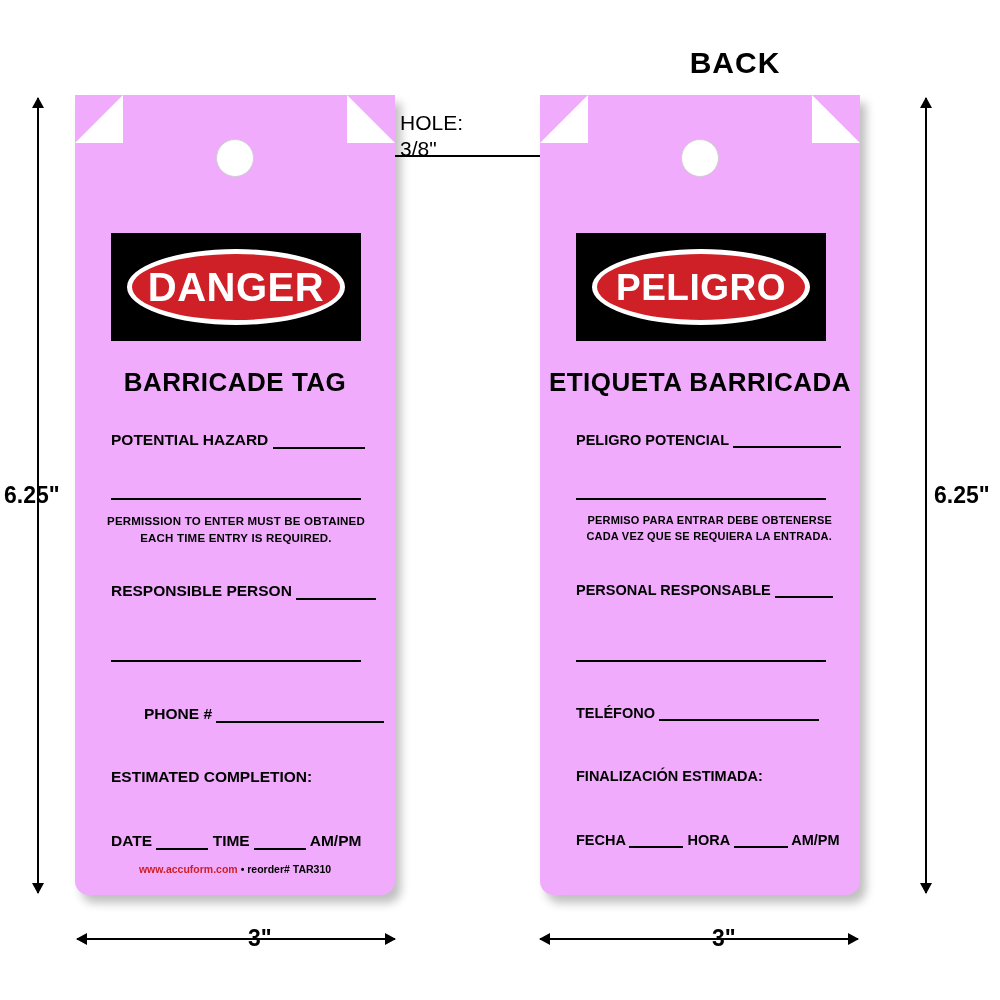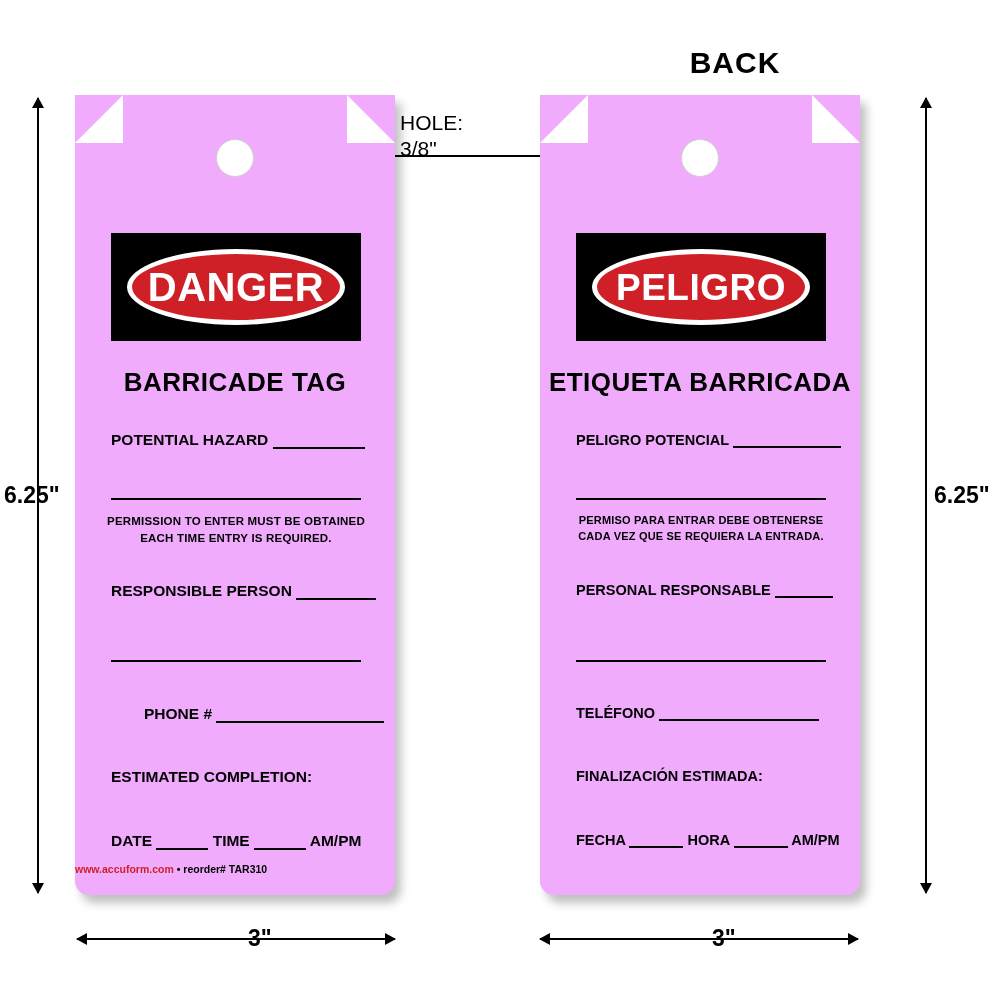--- a/index.html
+++ b/index.html
@@ -133,24 +133,24 @@
   }
   .blankline{
     position:absolute;left:36px;width:250px;height:0;
     border-bottom:2px solid #000;
   }
   .note{
     position:absolute;left:30px;width:262px;
     text-align:center;font-size:11.5px;font-weight:bold;line-height:1.45;
     letter-spacing:0.2px;
   }
-  .note.es{font-size:11px;}
+  .note.es{font-size:11px;text-align:right;}
   .footer{
     position:absolute;left:0;bottom:20px;width:320px;
-    font-size:10.5px;font-weight:bold;
+    text-align:center;font-size:10.5px;font-weight:bold;
   }
   .footer .red{color:#cf2027;}
 </style>
 </head>
 <body>
 
 <div class="stage">
 
   <div class="side-title" id="back-title">BACK</div>
 

